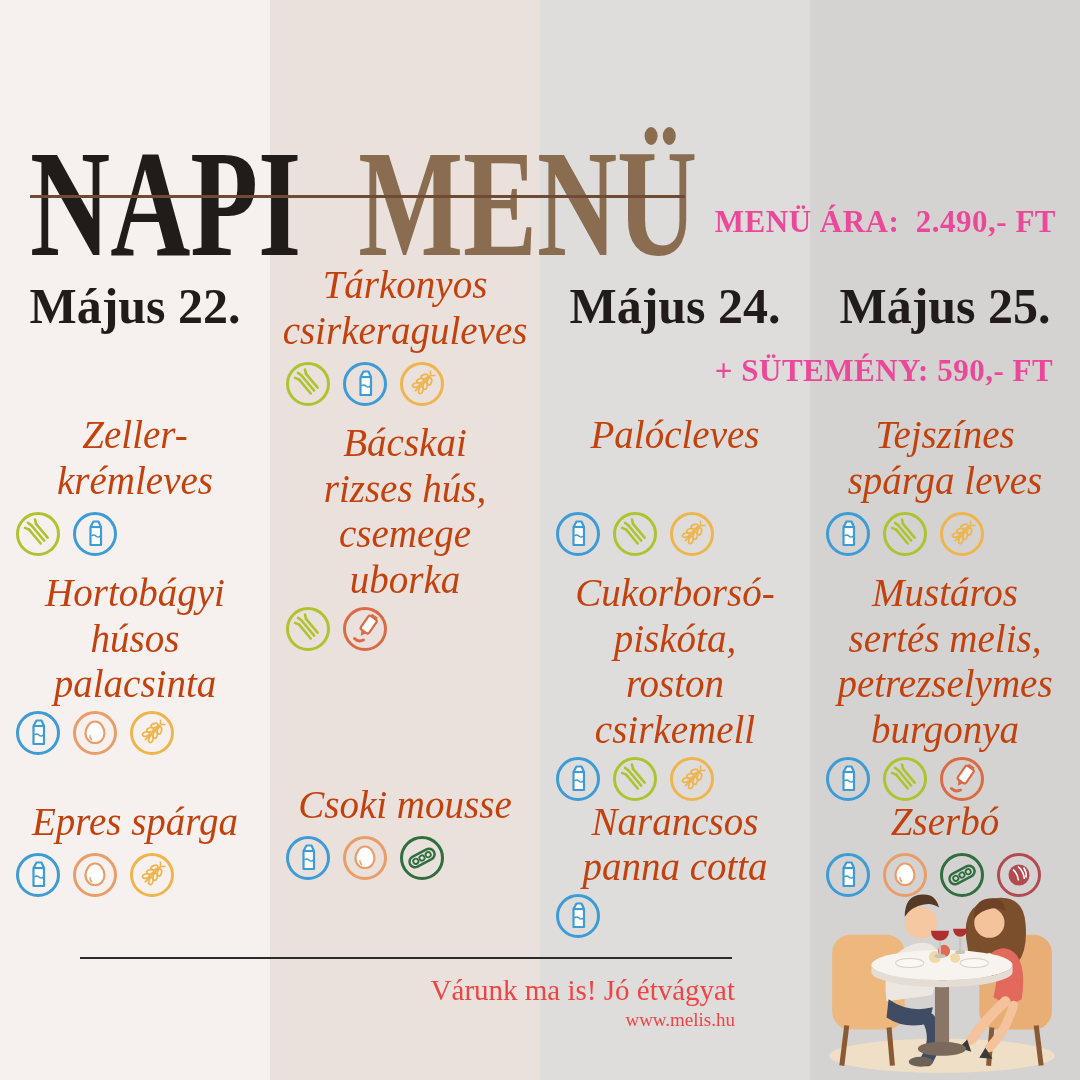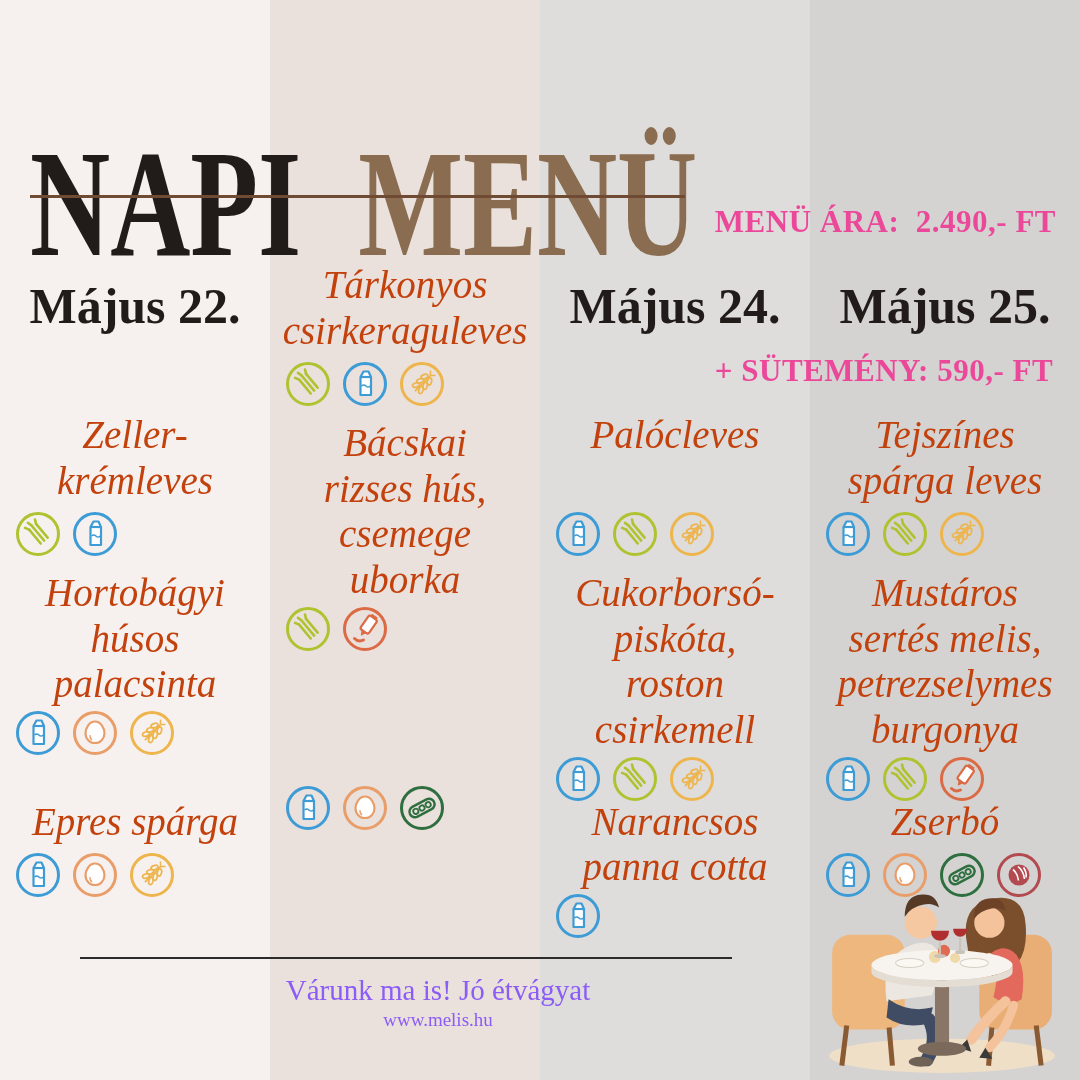--- a/index.html
+++ b/index.html
@@ -35,21 +35,21 @@
     font-size:39px;line-height:1.17;text-align:center;white-space:pre-line;
     padding:0 2px;color:#c2410c;font-style:italic;
   }
   .soup .dish-name{height:96px;}
   .main-course .dish-name{margin-top:10px;}
   .dessert .dish-name{min-height:50px;}
   .icons{display:flex;align-items:center;gap:9px;height:52px;padding-left:14px;}
   .allergen{width:48px;height:48px;display:block;}
   .allergen svg{display:block;width:48px;height:48px;}
 
-  .footer-text{position:absolute;left:133px;top:972px;width:610px;text-align:center;color:#8b5cf6;}
+  .footer-text{position:absolute;left:125px;top:972px;width:610px;text-align:right;color:#ef4444;}
   .footer-line1{font-size:29px;line-height:1.25;}
   .footer-line2{font-size:19px;line-height:1.3;}
 
   .illustration{position:absolute;right:12px;bottom:2px;width:252px;height:232px;}
 </style>
 </head>
 <body>
 
 <div class="poster">
 
@@ -249,20 +249,21 @@
     <rect x="19.5" y="10" width="10" height="16.5" rx="2" fill="#fff" stroke="#dc6a45" stroke-width="2.2"></rect>
     <path d="M21.5 26.5 h6 l-3 5.5 z" fill="#dc6a45"></path>
                   </g>
     <path d="M13.5 33.5 q4 4 9 1.5" stroke="#dc6a45" stroke-width="3" fill="none" stroke-linecap="round"></path>
                 </svg>
               </span>
             </div>
           </div>
         </div>
         <div class="dish dessert">
+          <div class="dish-name">Csoki mousse</div>
           <div class="icons">
             <span class="allergen">
               <svg viewBox="0 0 48 48">
                 <circle cx="24" cy="24" r="20.5" fill="none" stroke="#3d9bd6" stroke-width="3"></circle>
                 <path d="M19.5 17 L22.5 11.5 H27.5 L30 17 V35 H19.5 Z" fill="#fff" stroke="#3d9bd6" stroke-width="2.2" stroke-linejoin="round"></path>
     <line x1="19.5" y1="17" x2="30" y2="17" stroke="#3d9bd6" stroke-width="2.2"></line>
     <path d="M20.5 26 q2.2 -2.2 4.4 0 t4.4 0" fill="none" stroke="#3d9bd6" stroke-width="1.5"></path>
               </svg>
             </span>
             <span class="allergen">

